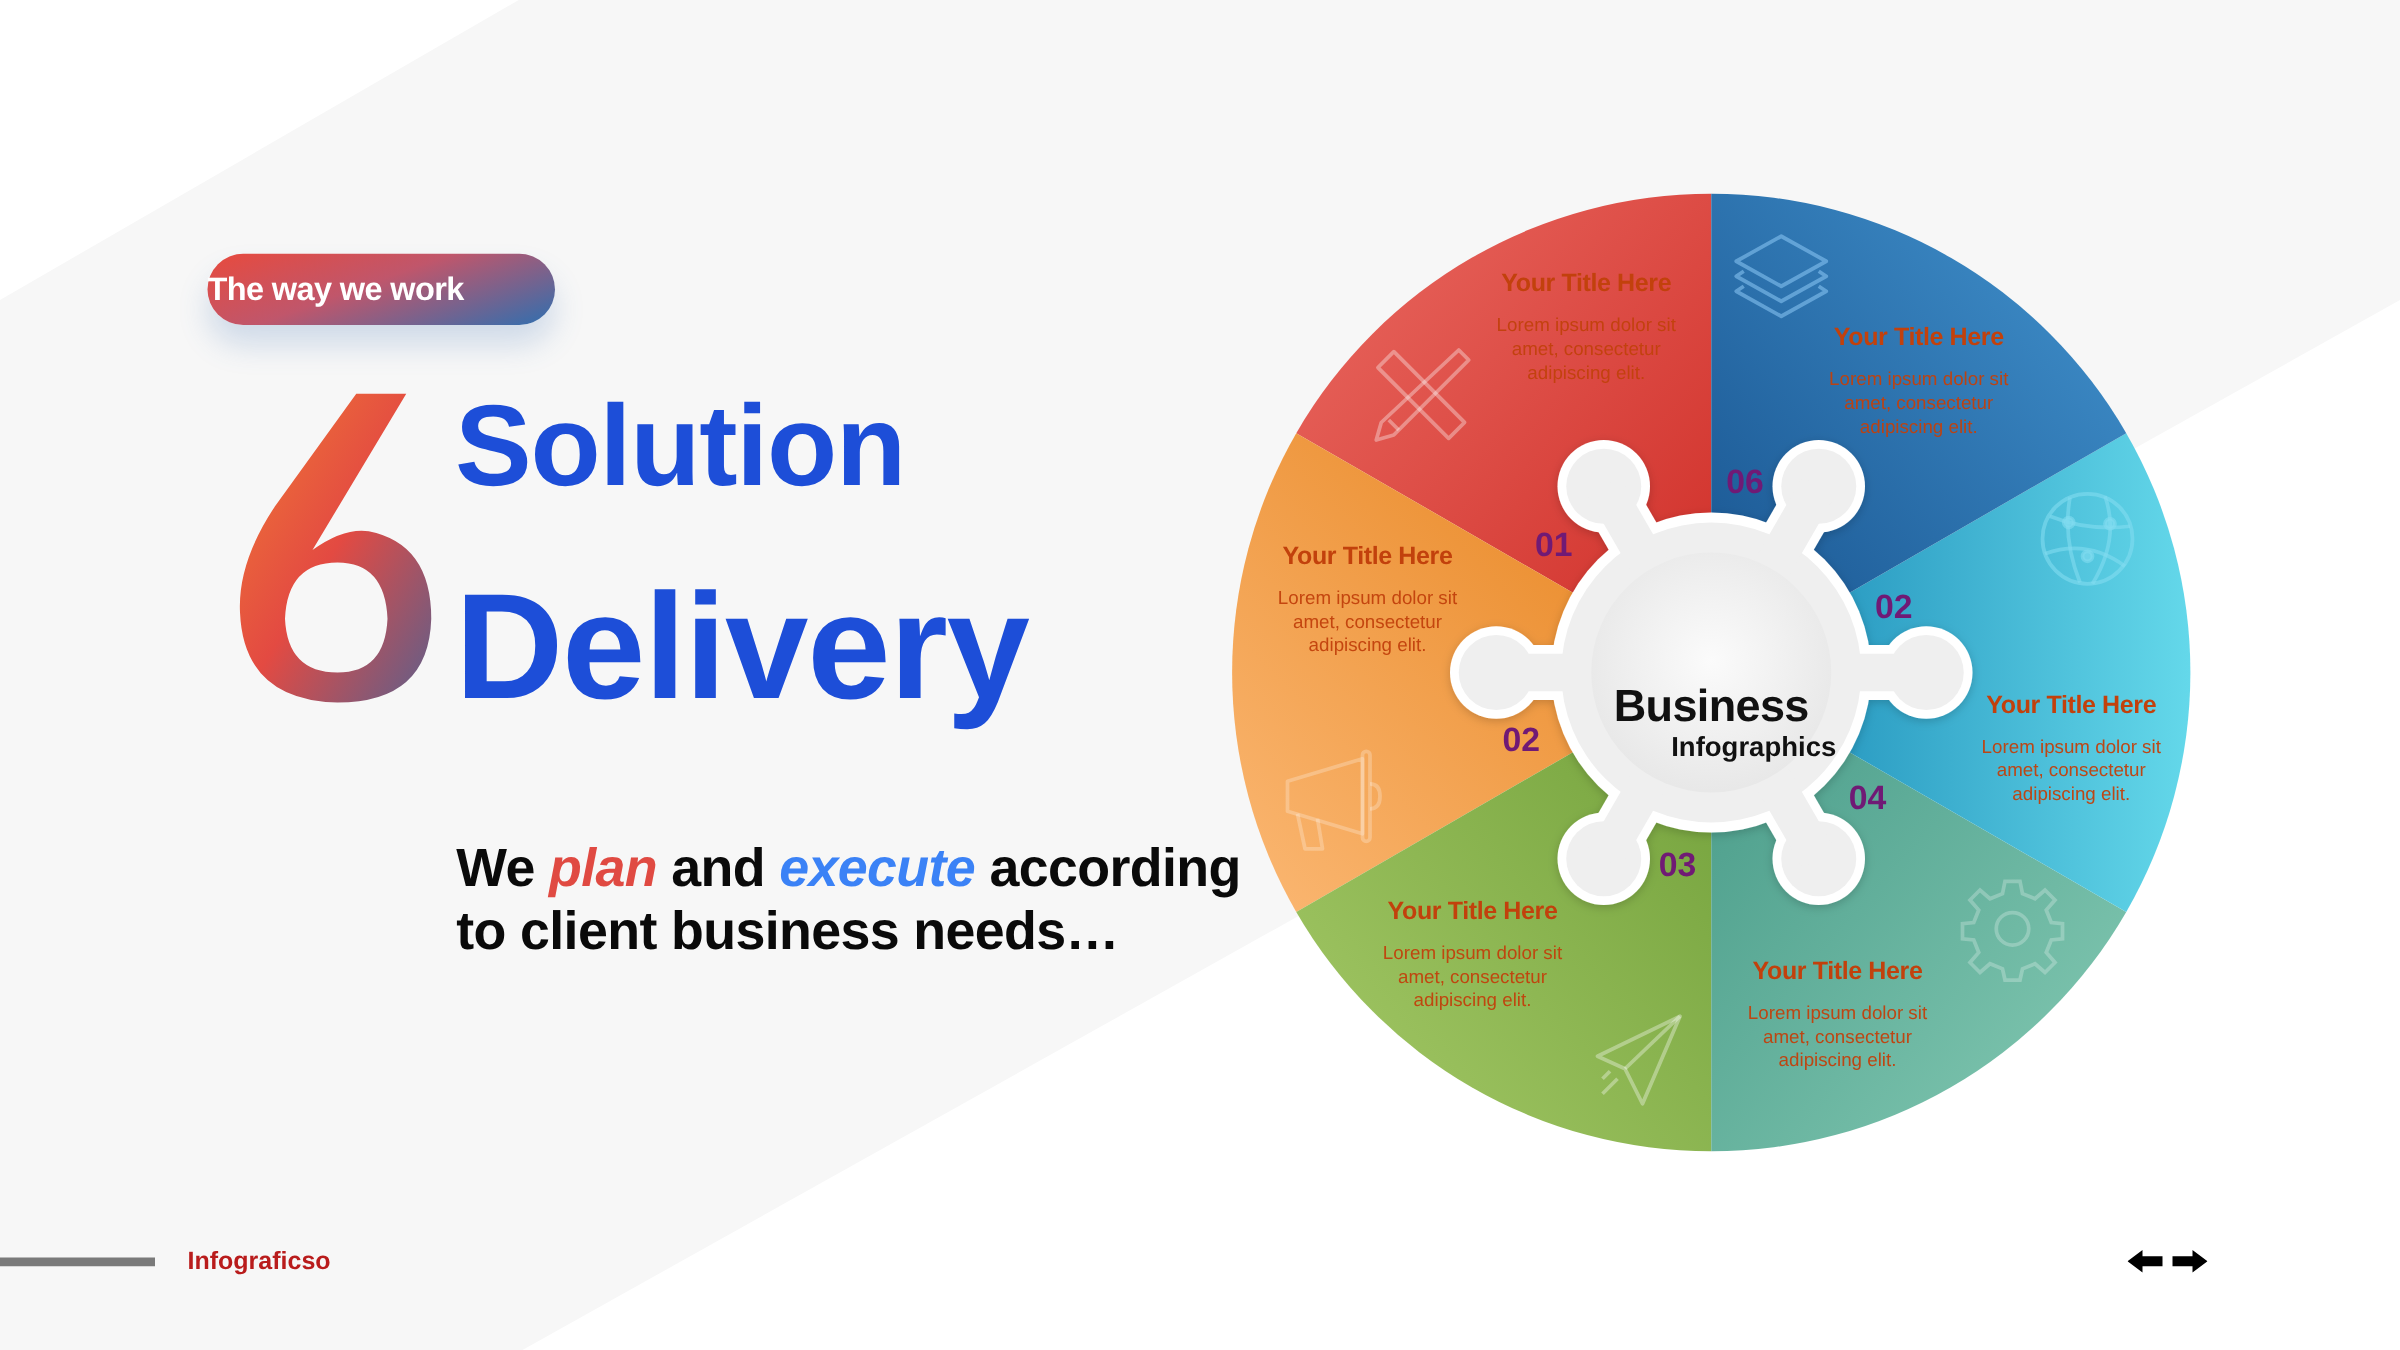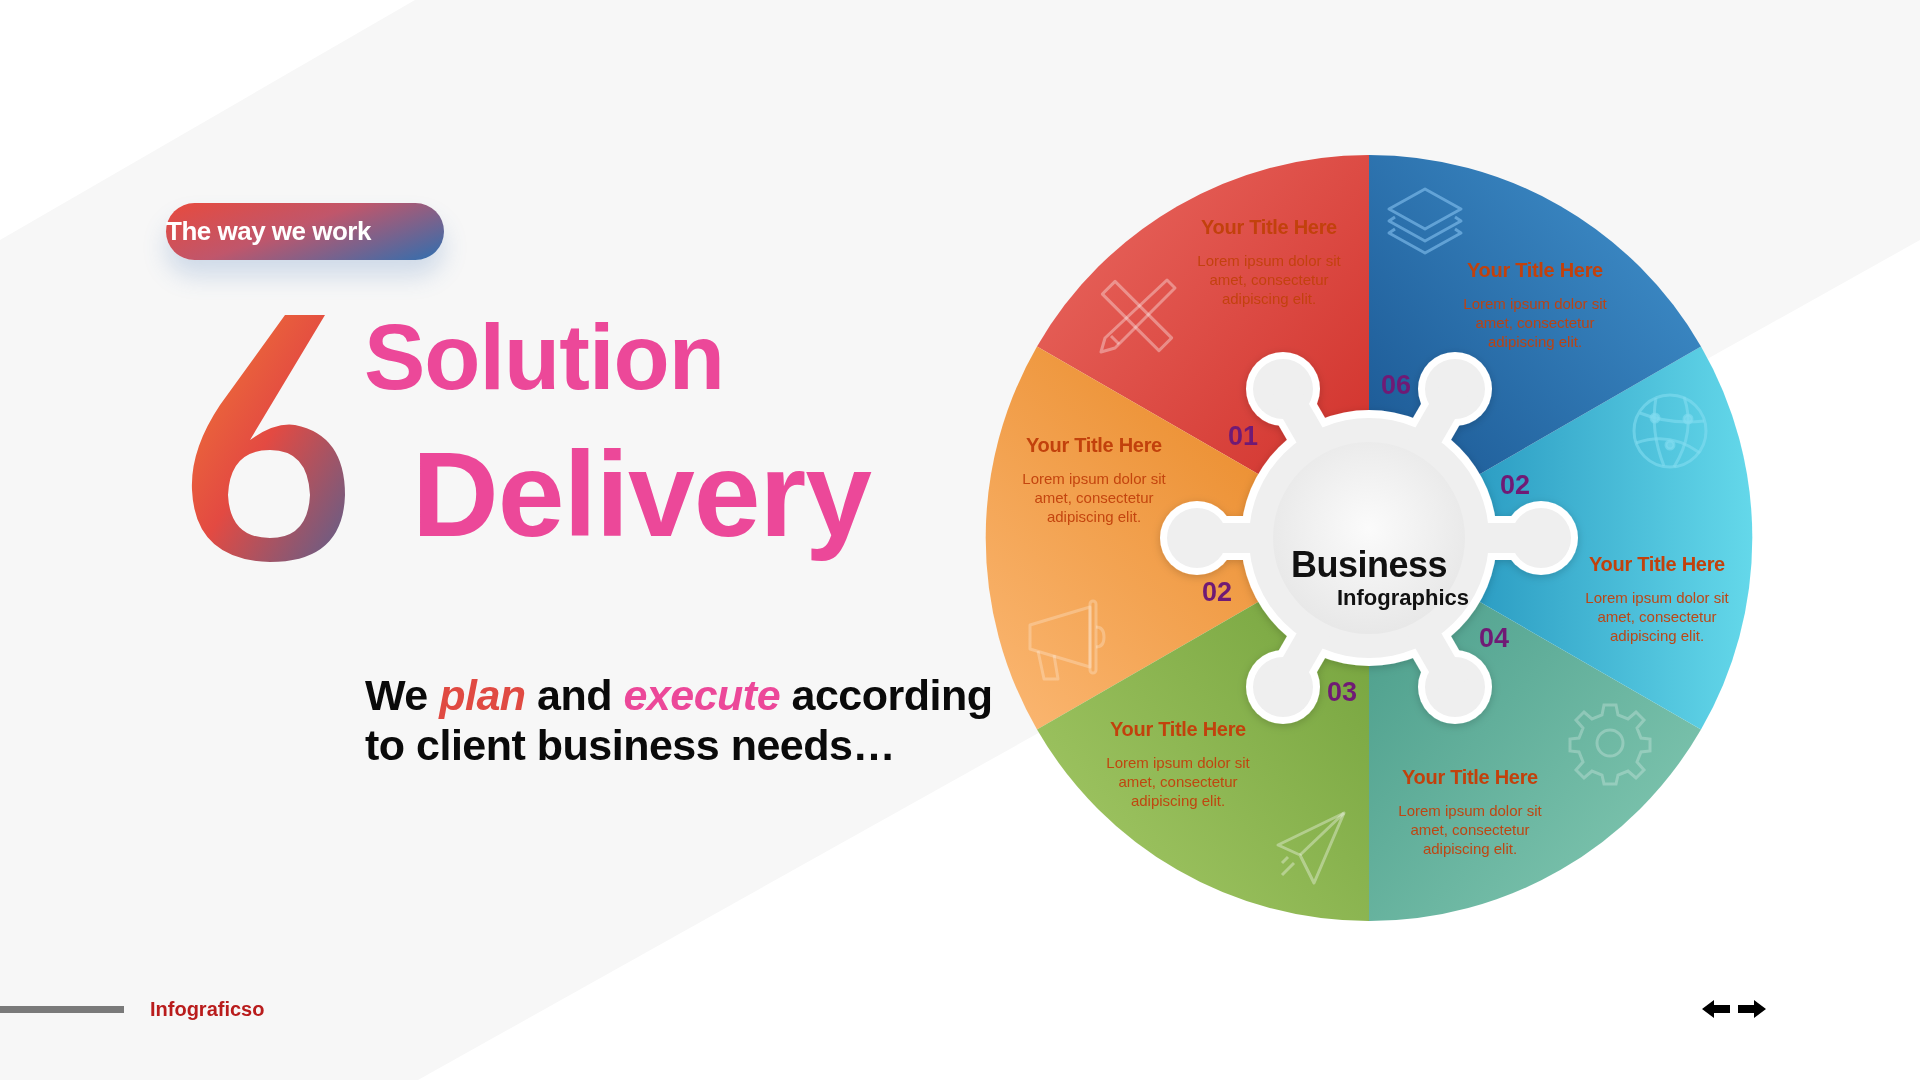--- a/index.html
+++ b/index.html
@@ -11,31 +11,31 @@
     border-radius:29px;
     background:linear-gradient(160deg, #e84a3d 0%, #c0566b 45%, #2f6fb0 100%);
     box-shadow:0 16px 24px rgba(70,120,180,0.22);
     color:#fff; font-size:26px; font-weight:bold; letter-spacing:-0.5px;
     display:flex; align-items:center; 
   }
   .big-six {
     position:absolute; left:165px; top:290px;
   }
   .title-line {
-    position:absolute; left:364px; color:#ec4899; font-weight:bold; letter-spacing:-1px;
+    position:absolute; left:364px; color:#1d4ed8; font-weight:bold; letter-spacing:-1px;
     font-family:"Liberation Sans", "DejaVu Sans", sans-serif;
   }
   .title-solution { top:305px; font-size:92px; }
-  .title-delivery { top:425px; font-size:120px;margin-left:48px; }
+  .title-delivery { top:448px; font-size:120px; }
   .tagline {
     position:absolute; left:365px; top:670px; width:640px;
     font-size:43px; font-weight:bold; line-height:50px; color:#0a0a0a; letter-spacing:-0.5px;
   }
   .tagline .hl1 { color:#e04a42; font-style:italic; }
-  .tagline .hl2 { color:#ec4899; font-style:italic; }
+  .tagline .hl2 { color:#3b82f6; font-style:italic; }
   .footer-bar { position:absolute; left:0; top:1006px; width:124px; height:7px; background:#7a7a7a; }
   .footer-brand { position:absolute; left:150px; top:998px; font-size:20px; color:#b91c1c; font-weight:bold; }
   .nav-arrows { position:absolute; left:1702px; top:999px; display:flex; gap:4px; }
   .nav-arrow { width:30px; height:20px; cursor:pointer; }
   #wheel { position:absolute; left:0; top:0; width:1920px; height:1080px; }
   .seg-text { position:absolute; width:200px; text-align:center; color:#c2410c; }
   .seg-title { font-size:20px; font-weight:bold; letter-spacing:-0.3px; }
   .seg-body { font-size:15px; line-height:19px; margin-top:12px; opacity:0.95; }
   .seg-num { position:absolute; color:#701a75; font-size:27px; font-weight:bold; width:50px; text-align:center; }
   .hub-text { position:absolute; left:1269px; top:505px; width:200px; text-align:center; color:#111; }

